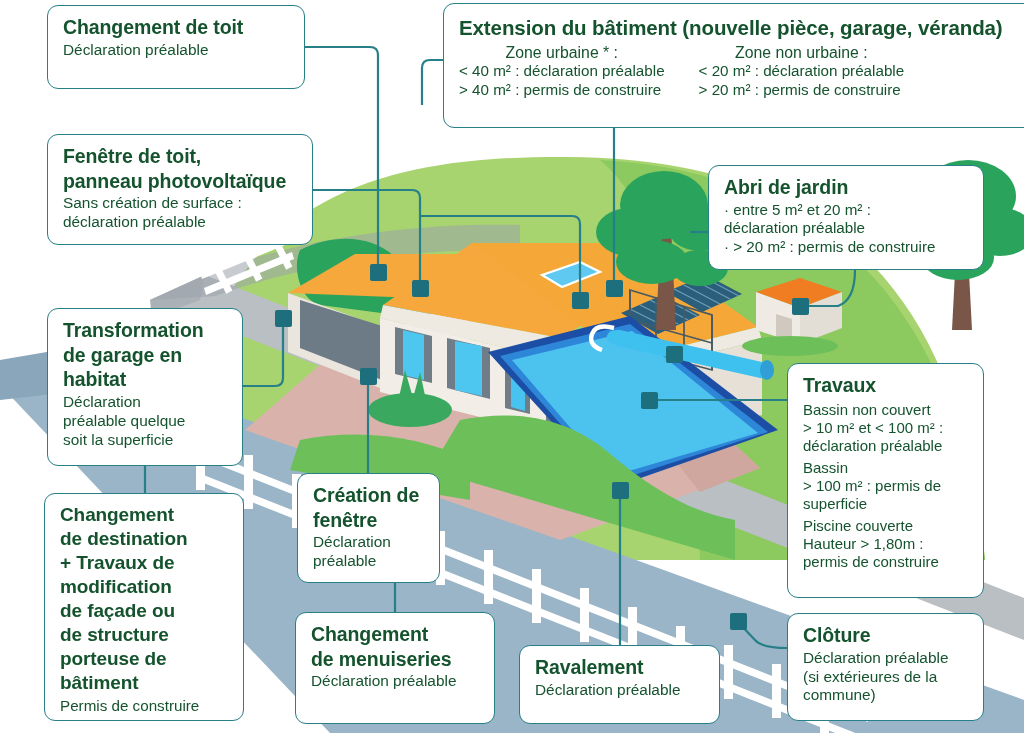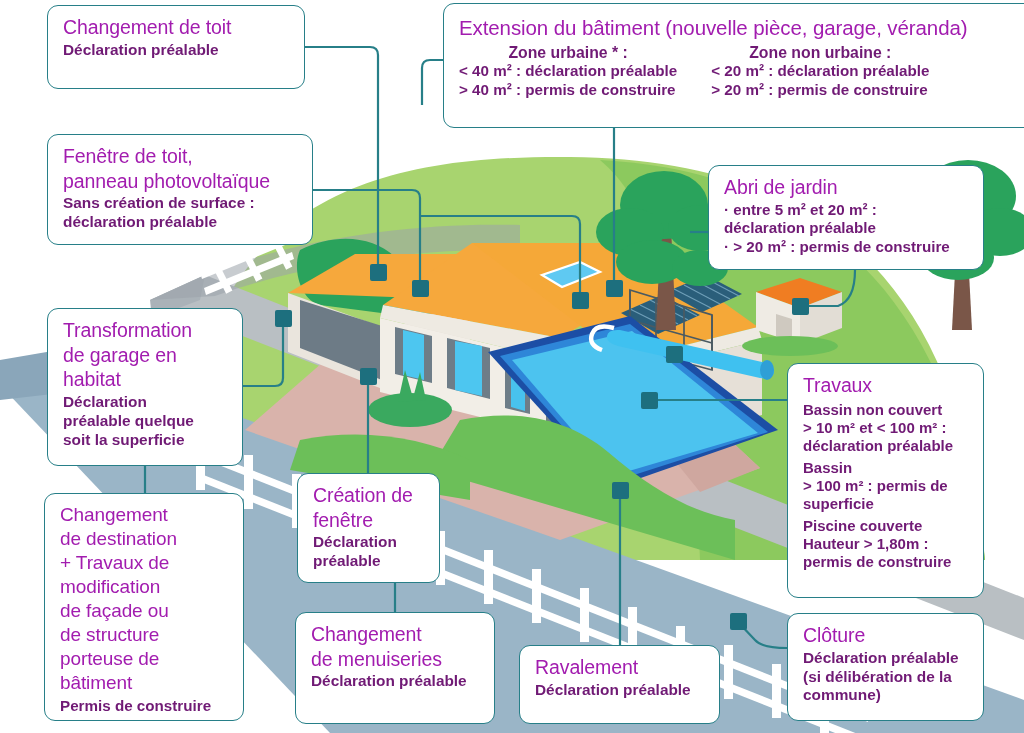--- a/index.html
+++ b/index.html
@@ -33,32 +33,31 @@
   .card {
     position: absolute;
     z-index: 3;
     background: #ffffff;
     border: 1.6px solid #277f88;
     border-radius: 11px;
     box-sizing: border-box;
     padding: 10px 13px 11px 15px;
   }
   .card .title {
-    color: #a21caf;
+    color: #14532d;
     font-size: 19.5px;
-    font-weight: normal;
+    font-weight: bold;
     line-height: 1.16;
     margin-bottom: 2px;
     letter-spacing: -0.1px;
   }
   .card .body {
-    color: #701a75;
+    color: #14532d;
     font-size: 15.4px;
     line-height: 1.23;
-    font-weight: bold;
   }
   .card .cols {
     display: flex;
     gap: 34px;
   }
   .card .col { flex: 0 0 auto; }
 
   
   #card-roof          { left: 47px;  top: 5px;   width: 258px; height: 84px; }
   #card-extension     { left: 443px; top: 3px;   width: 630px; height: 125px; padding-top: 12px;}
@@ -401,17 +400,17 @@
     <div class="sec">
       <div class="body sub">Piscine couverte</div>
       <div class="body">Hauteur &gt; 1,80m :</div>
       <div class="body">permis de construire</div>
     </div>
   </div>
 
   <div class="card" id="card-fence">
     <div class="title">Clôture</div>
     <div class="body">Déclaration préalable</div>
-    <div class="body">(si délibération de la</div>
+    <div class="body">(si extérieures de la</div>
     <div class="body">commune)</div>
   </div>
 
 </div>
 
 </body></html>

